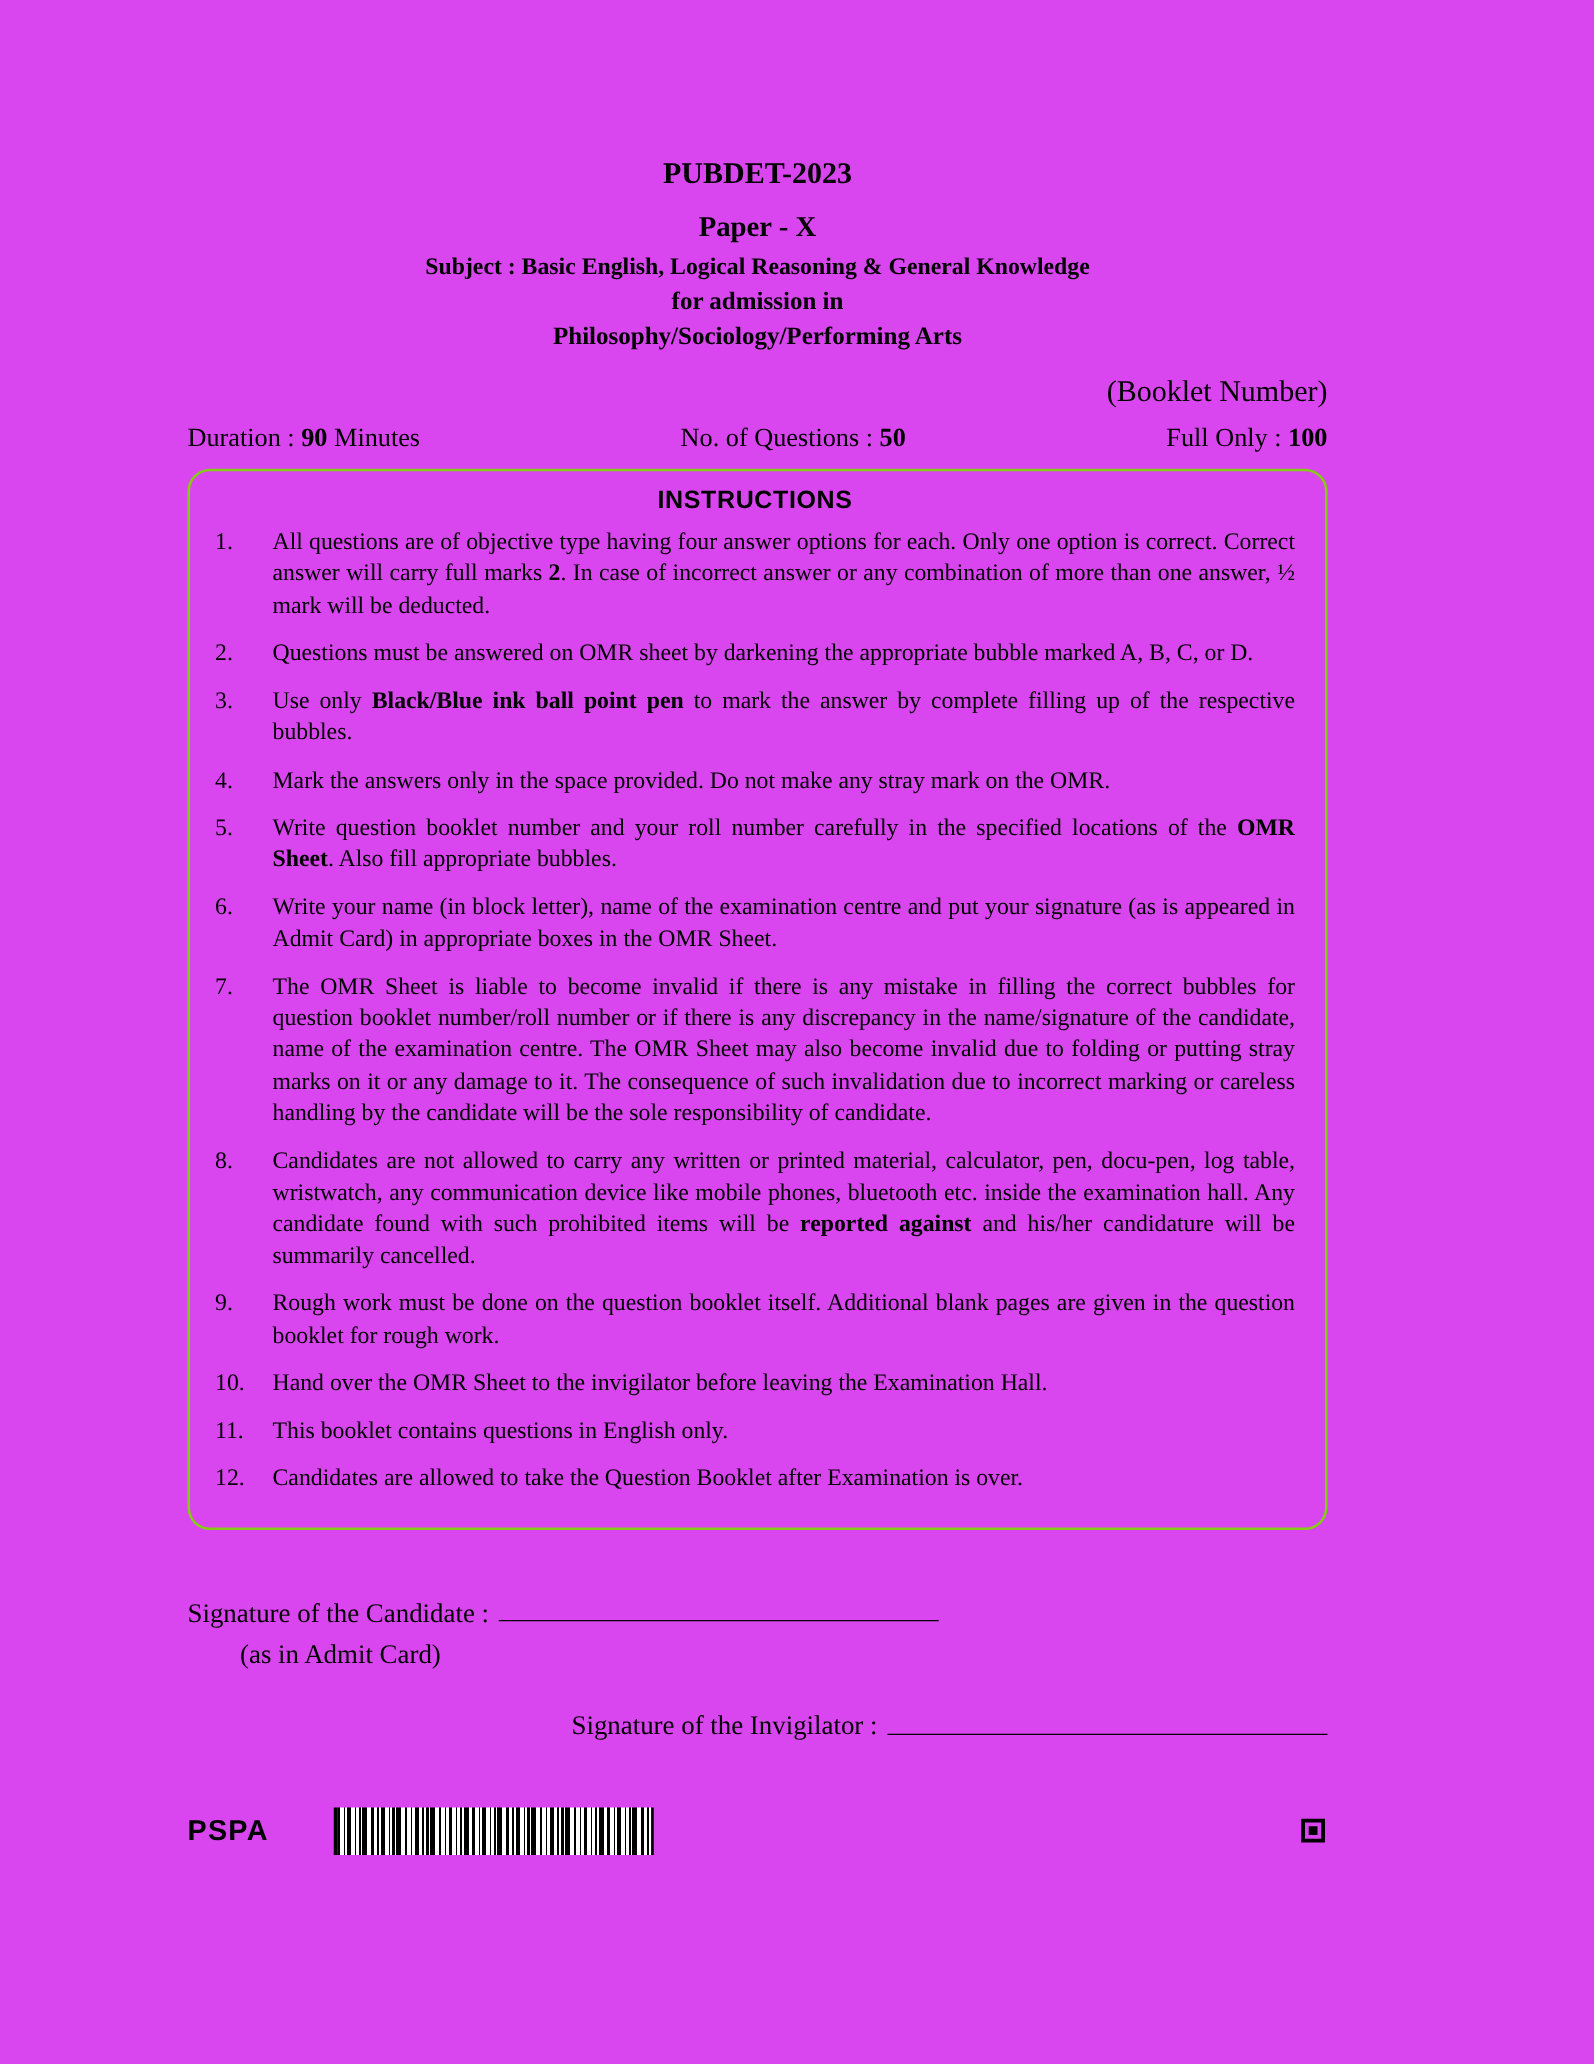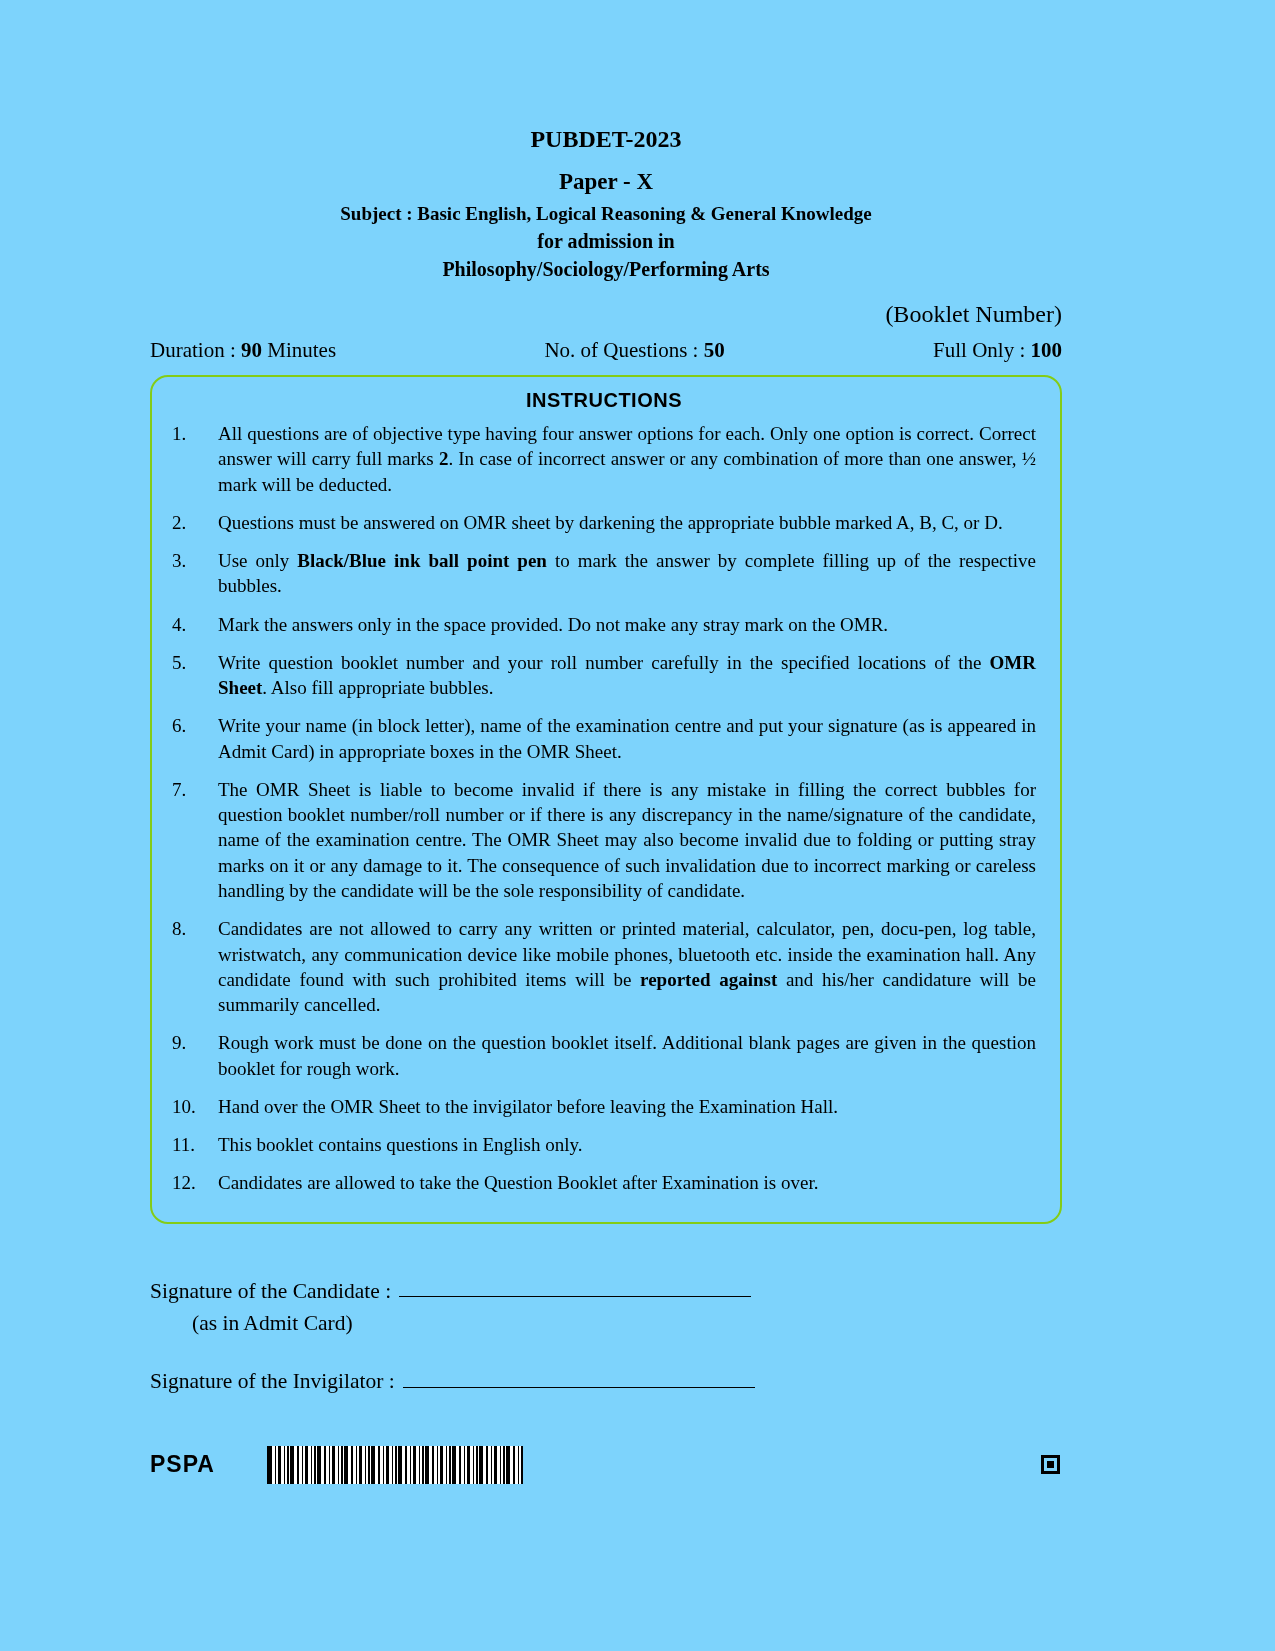--- a/index.html
+++ b/index.html
@@ -8,21 +8,21 @@
     width: 1275px;
     height: 1651px;
     font-family: "Liberation Serif", serif;
     color: #000;
     position: relative;
   }
   .page {
     position: relative;
     width: 1275px;
     height: 1651px;
-    background: #7dd3fc;
+    background: #d946ef;
     padding: 126px 213px 0 150px;
   }
   .b { font-weight: bold; }
 
   
   .doc-header { text-align: center; }
   .doc-title { font-size: 24px; font-weight: bold; }
   .doc-paper { font-size: 23px; font-weight: bold; margin-top: 16px; }
   .doc-subject { font-size: 19px; font-weight: bold; margin-top: 8px; }
   .doc-admission { font-size: 20px; font-weight: bold; margin-top: 5px; }
@@ -72,21 +72,21 @@
   .sig-row { white-space: nowrap; }
   .sig-line {
     display: inline-block;
     width: 352px;
     border-bottom: 1.5px solid #000;
     height: 1em;
     margin-left: 8px;
     vertical-align: baseline;
   }
   .sig-note { margin: 8px 0 0 42px; }
-  .sig-row.invigilator { margin-top: 30px; }
+  .sig-row.invigilator { margin-top: 30px; text-align: right; }
 
   
   .footer-row {
     margin-top: 52px;
     display: flex;
     align-items: center;
   }
   .footer-code {
     font-family: "Liberation Sans", sans-serif;
     font-weight: bold;

